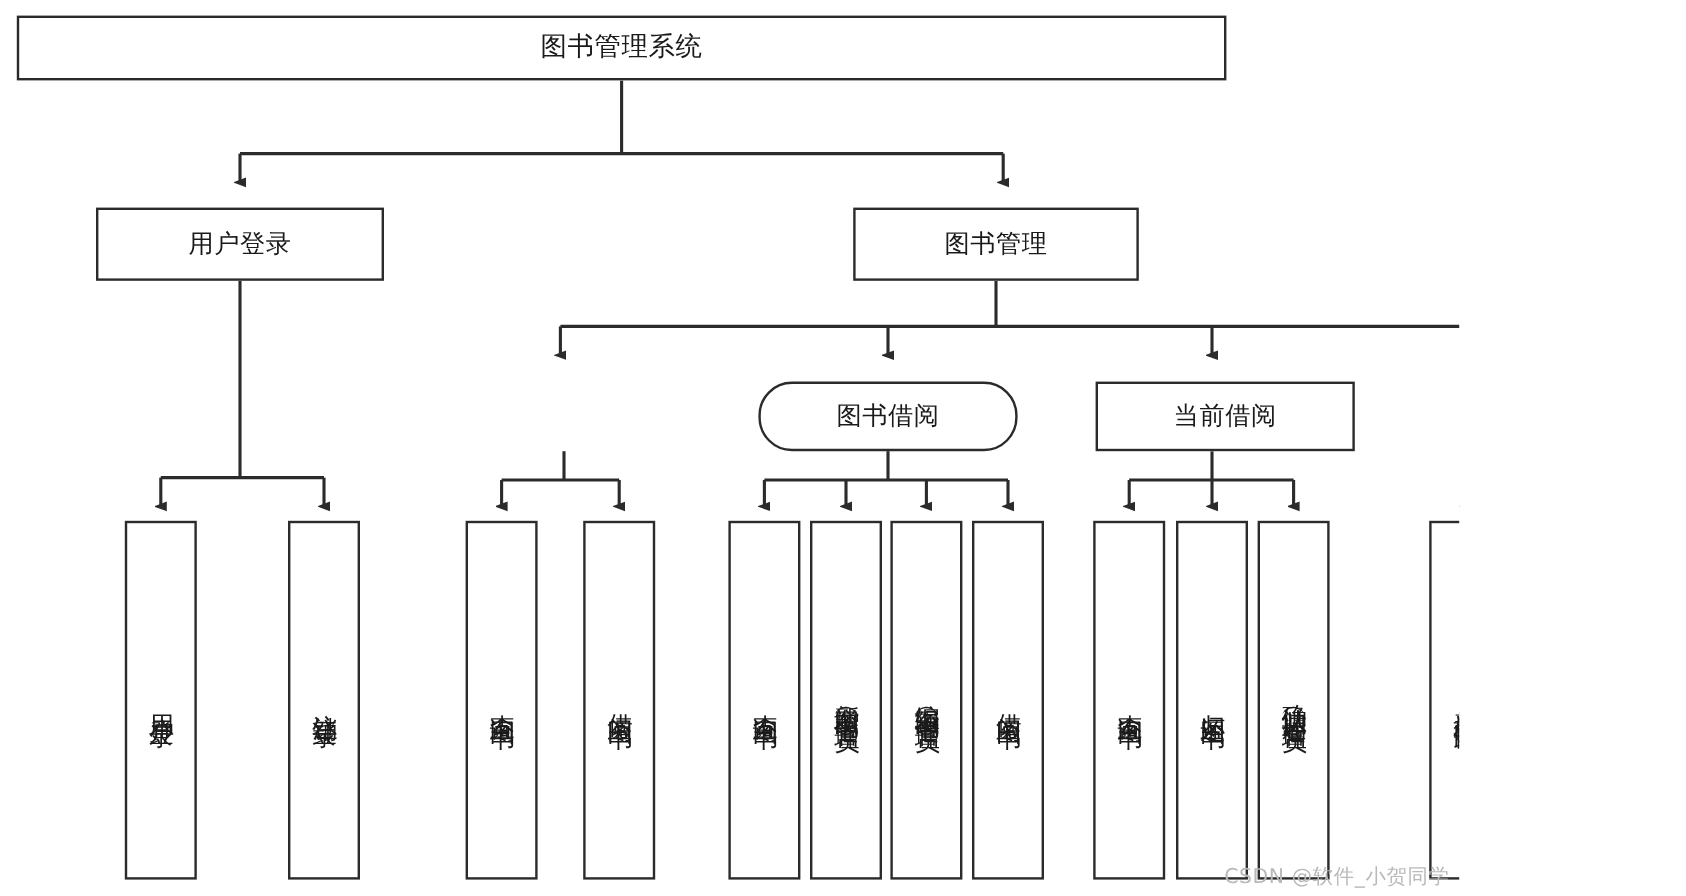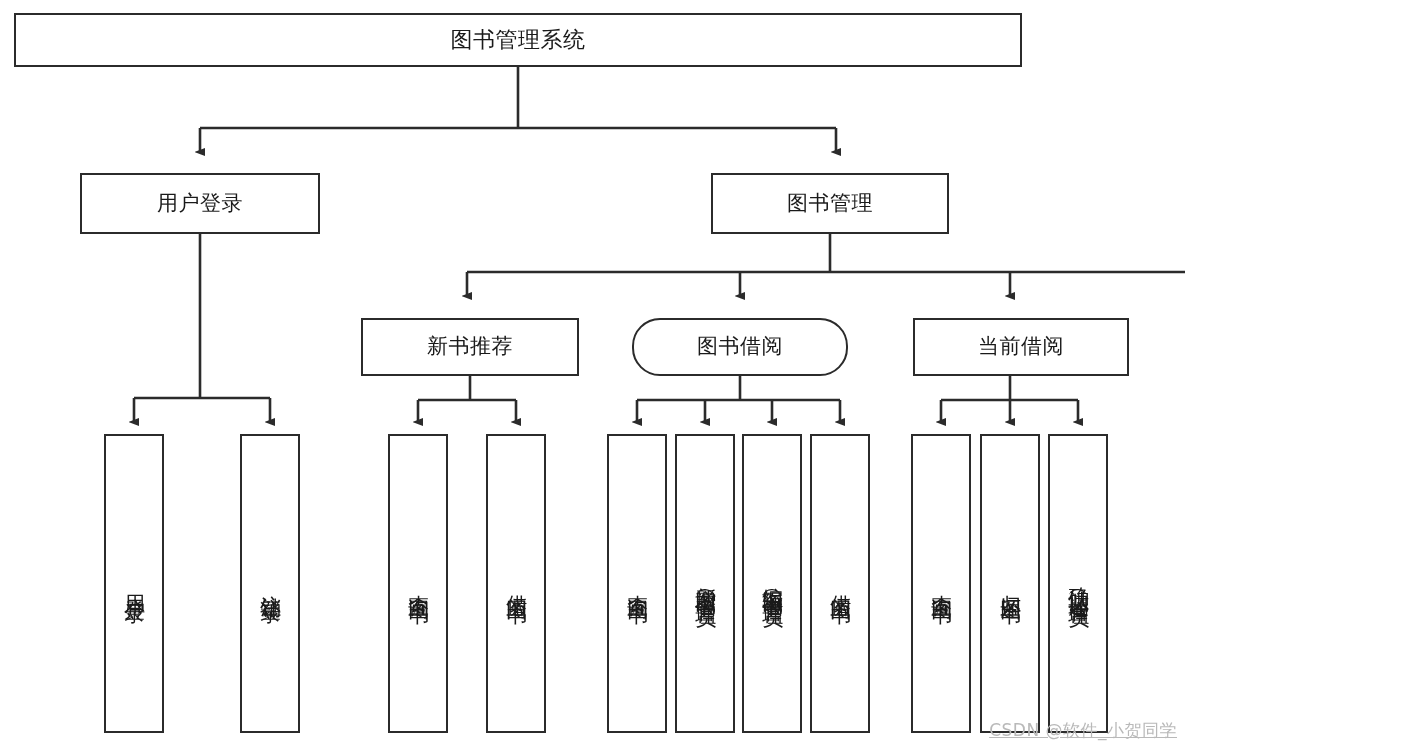--- a/index.html
+++ b/index.html
@@ -9,20 +9,21 @@
   }
   body {
     font-family: "DejaVu Sans", "Liberation Sans", sans-serif;
   }
   #canvas {
     position: relative;
     width: 1185px;
     height: 747px;
     background: #ffffff;
     overflow: hidden;
+    padding-left: 31px;
   }
   #wires {
     position: absolute;
     left: 0;
     top: 0;
     width: 1405px;
     height: 747px;
     pointer-events: none;
   }
   .node {
@@ -58,21 +59,20 @@
     display: block;
   }
   .watermark {
     position: absolute;
     right: 8px;
     bottom: 5px;
     font-size: 17px;
     color: #b9b9b9;
     letter-spacing: 0.5px;
     white-space: nowrap;
-    text-decoration: underline;
   }
 </style>
 </head>
 <body>
 
 <div id="canvas">
 
   <svg id="wires" viewBox="0 0 1405 747">
     <defs>
       <marker id="arrow" markerWidth="10" markerHeight="10" refX="5" refY="5" orient="auto" markerUnits="userSpaceOnUse">
@@ -127,23 +127,20 @@
     <span>图书管理系统</span>
   </div>
 
   <div class="node horiz" style="left:80px; top:173px; width:240px; height:61px;">
     <span>用户登录</span>
   </div>
   <div class="node horiz" style="left:711px; top:173px; width:238px; height:61px;">
     <span>图书管理</span>
   </div>
 
-  <div class="node horiz" style="left:361px; top:318px; width:218px; height:58px;">
-    <span>新书推荐</span>
-  </div>
   <div class="node horiz" style="left:632px; top:318px; width:216px; height:58px;border-radius:28px;">
     <span>图书借阅</span>
   </div>
   <div class="node horiz" style="left:902px; top:318px; width:216px; height:58px;margin-left:11px;">
     <span>当前借阅</span>
   </div>
 
   <div class="node leaf" style="left:104px; top:434px; width:60px; height:299px;">
     <span class="vtext">用户登录</span>
   </div>

